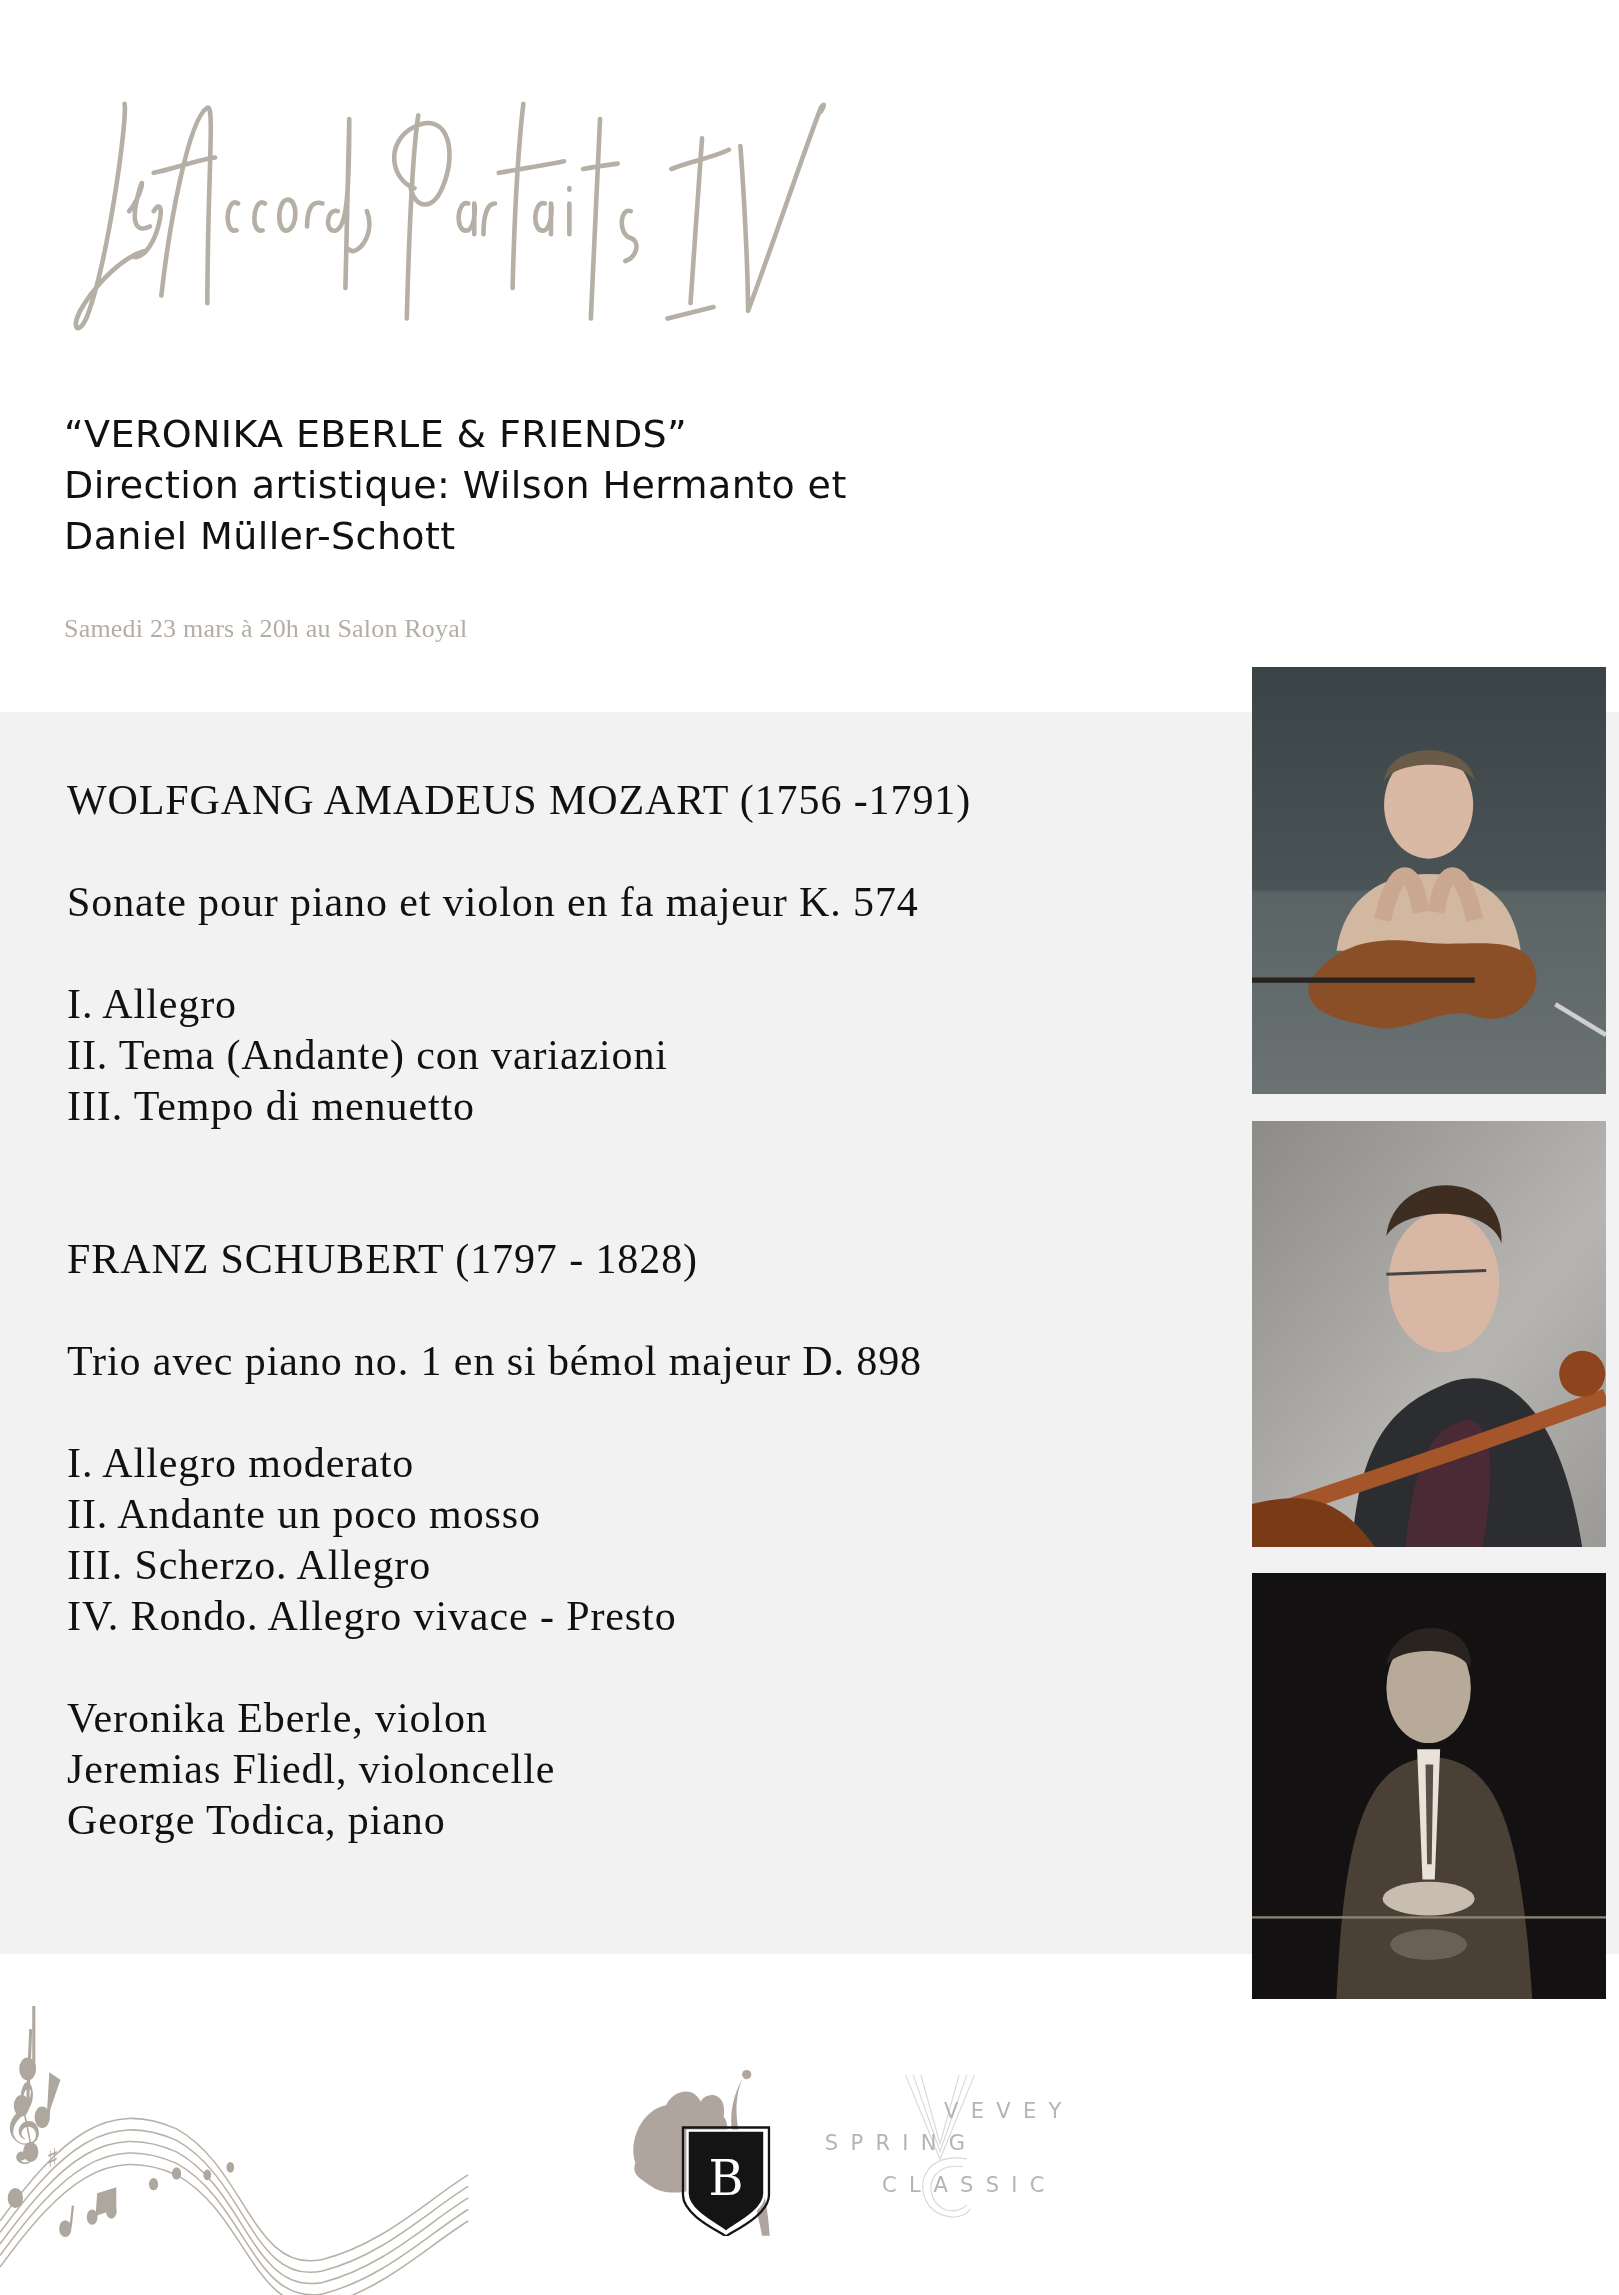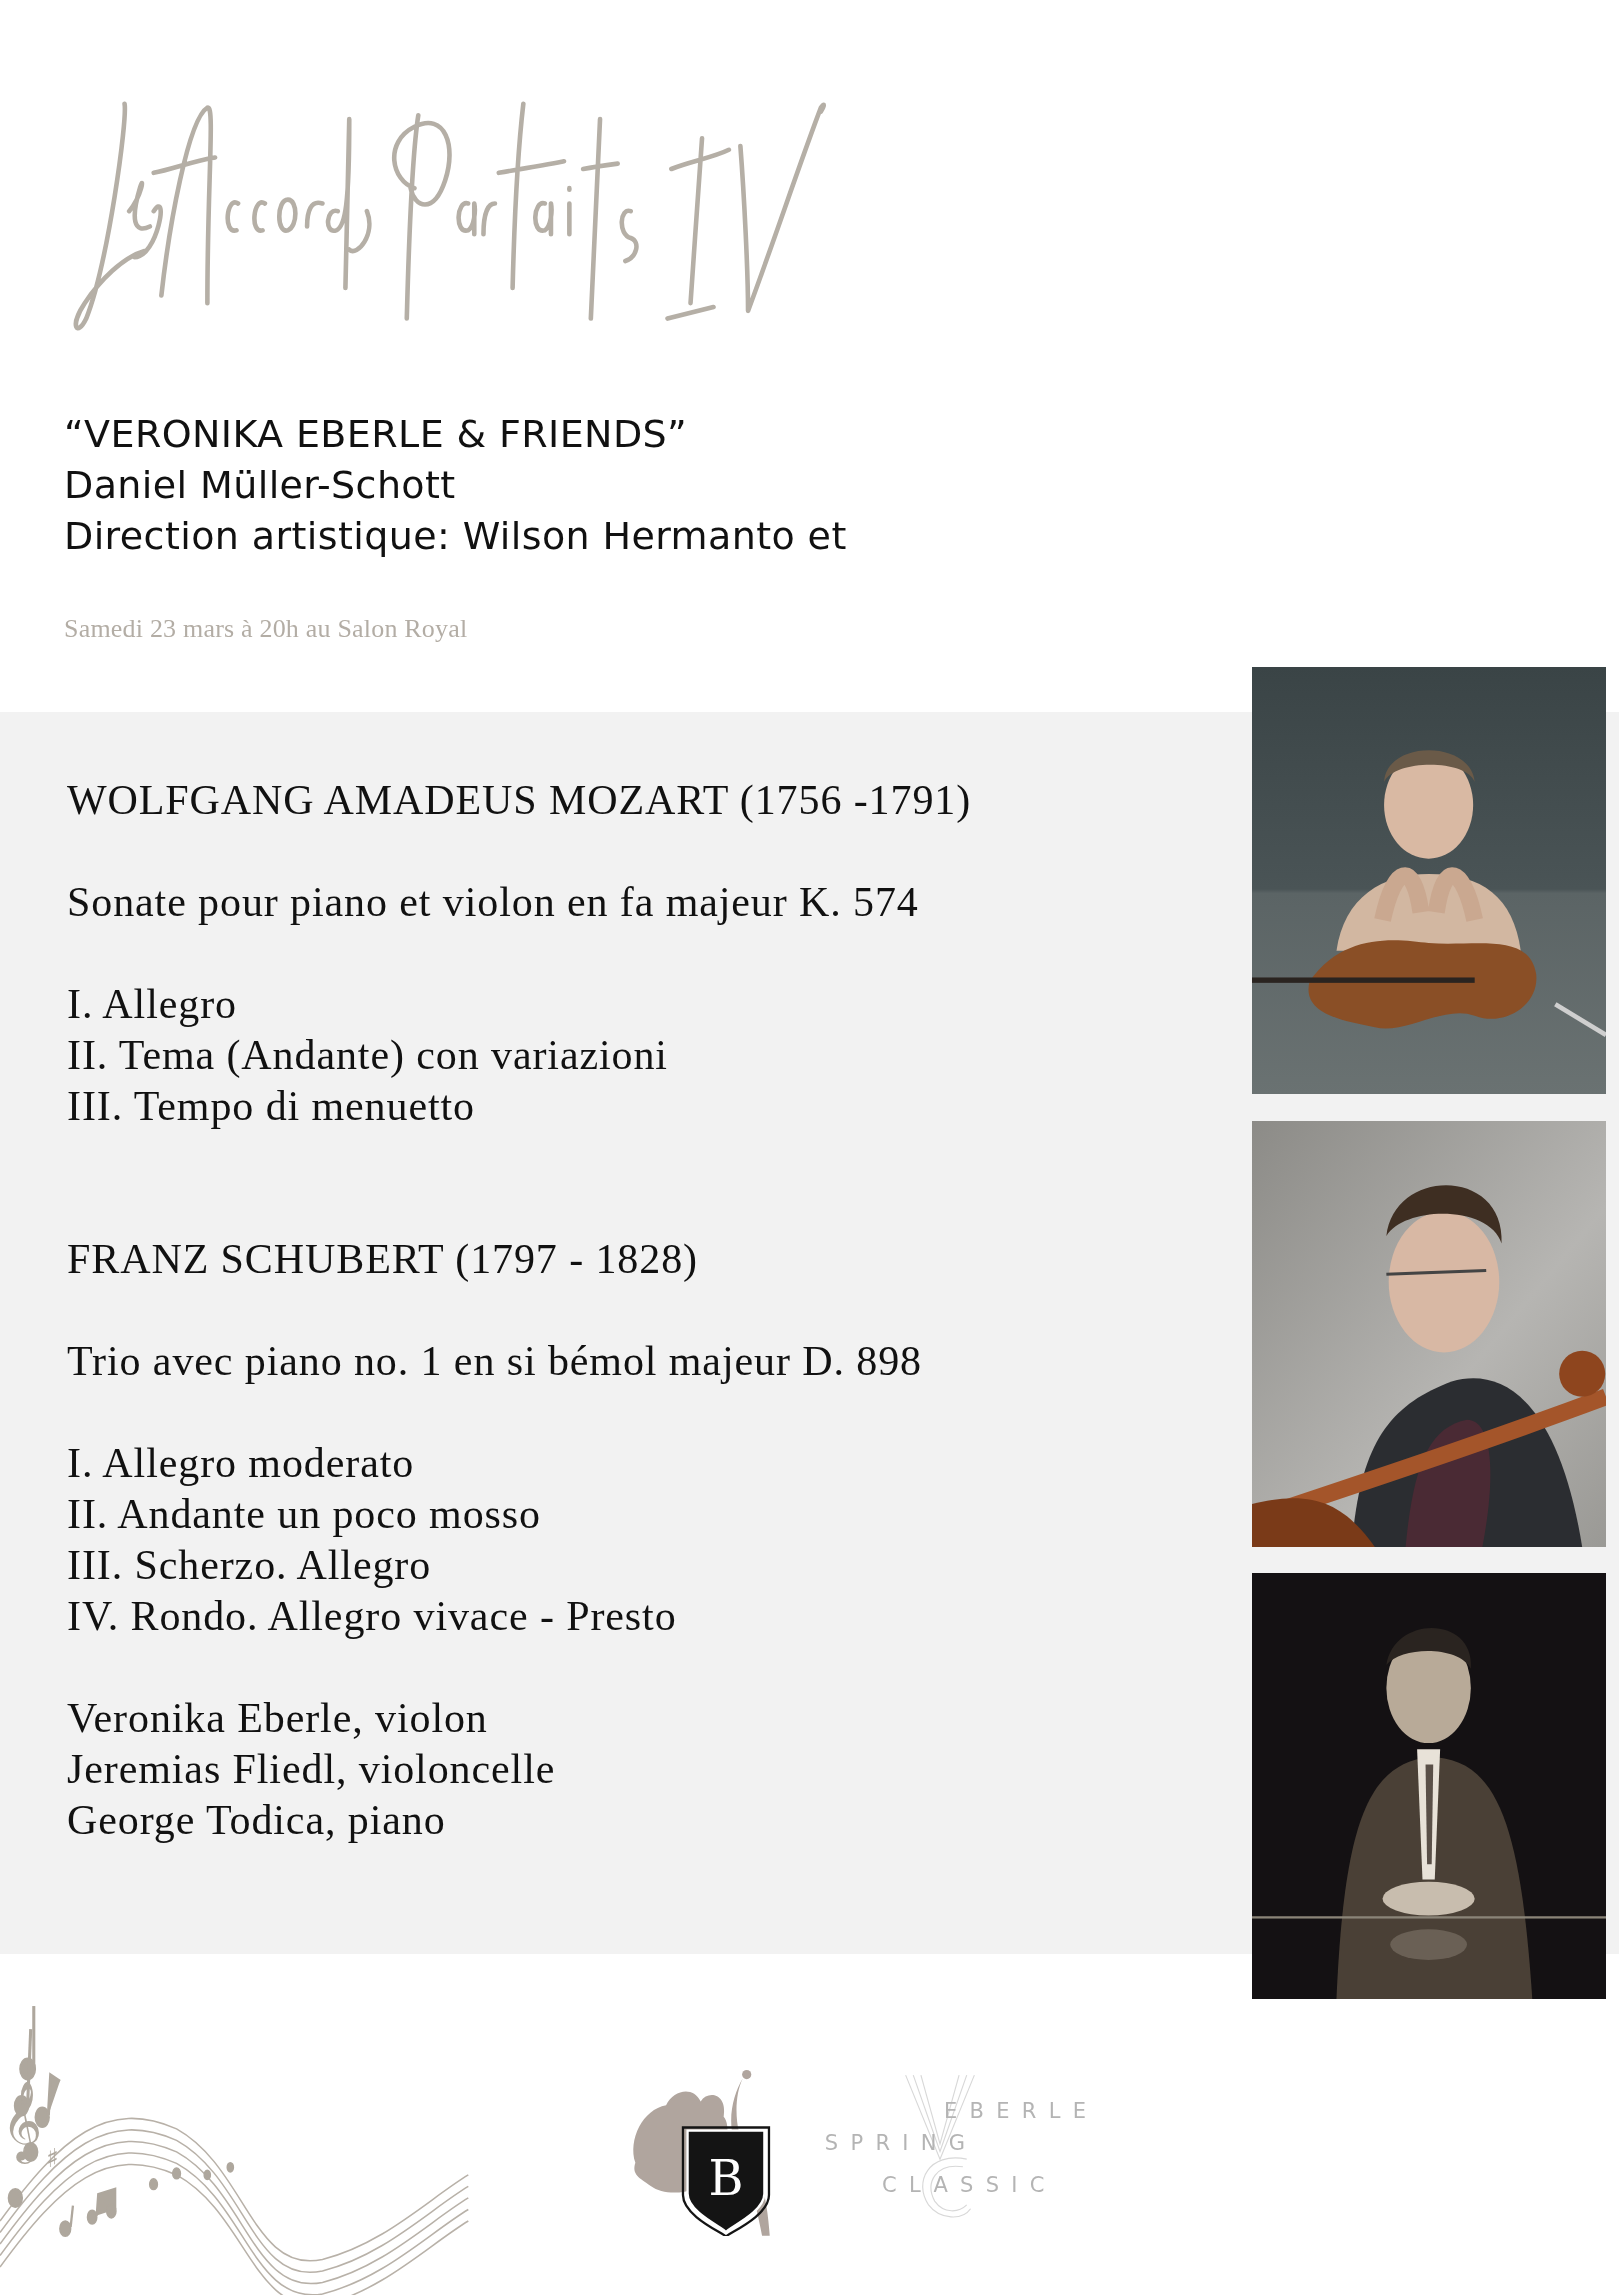--- a/index.html
+++ b/index.html
@@ -75,22 +75,22 @@
     <path d="M540 170 C525 165 522 210 540 205 C548 200 550 180 548 170 L548 210 M560 210 C560 185 565 170 575 170 M598 280 C600 200 605 100 612 40 M580 130 C610 125 640 120 665 115 M640 170 C625 165 622 210 640 205 C648 200 650 180 648 170 L648 210 M672 170 L672 210 M672 150 L672 152 M700 320 C705 220 708 140 712 60 M690 125 C705 122 720 120 735 118 M752 180 C738 175 735 210 752 215 C765 220 760 240 745 245"></path>
 
     <path d="M830 300 C835 230 840 150 845 85 M805 125 C830 115 860 110 880 100 M800 320 C820 315 840 310 860 305"></path>
 
     <path d="M895 95 C900 160 905 260 905 310 C935 230 975 110 1000 45 C1005 38 1005 42 1000 50"></path>
   </svg>
 </div>
 
 <div class="subtitle-block">
   <div>“VERONIKA EBERLE &amp; FRIENDS”</div>
+  <div>Direction artistique: Wilson Hermanto et</div>
   <div>Daniel Müller-Schott</div>
-  <div>Direction artistique: Wilson Hermanto et</div>
 </div>
 
 <div class="date-line">Samedi 23 mars à 20h au Salon Royal</div>
 
 <div class="grey-panel"></div>
 
 <div class="program">
   <div>WOLFGANG AMADEUS MOZART (1756 -1791)</div>
   <div class="gap1"></div>
   <div>Sonate pour piano et violon en fa majeur K. 574</div>
@@ -218,17 +218,17 @@
 </div>
 
 <div class="vevey-logo">
   <svg class="vv-mark" viewBox="0 0 110 220" fill="none" stroke="#d8d8d8" stroke-width="1.5">
     <path d="M10 10 L55 120 L100 10"></path>
       <path d="M20 10 L55 110 L90 10"></path>
       <path d="M30 10 L55 100 L80 10"></path>
     <path d="M90 120 C40 110 20 150 40 180 C55 200 85 200 95 185"></path>
     <path d="M85 130 C50 125 35 150 48 175 C60 192 80 190 90 180"></path>
   </svg>
-  <div class="vv-text vv-line1">EBERLE</div>
+  <div class="vv-text vv-line1">VEVEY</div>
   <div class="vv-text vv-line2">SPRING</div>
   <div class="vv-text vv-line3">CLASSIC</div>
 </div>
 
 
 </body></html>

